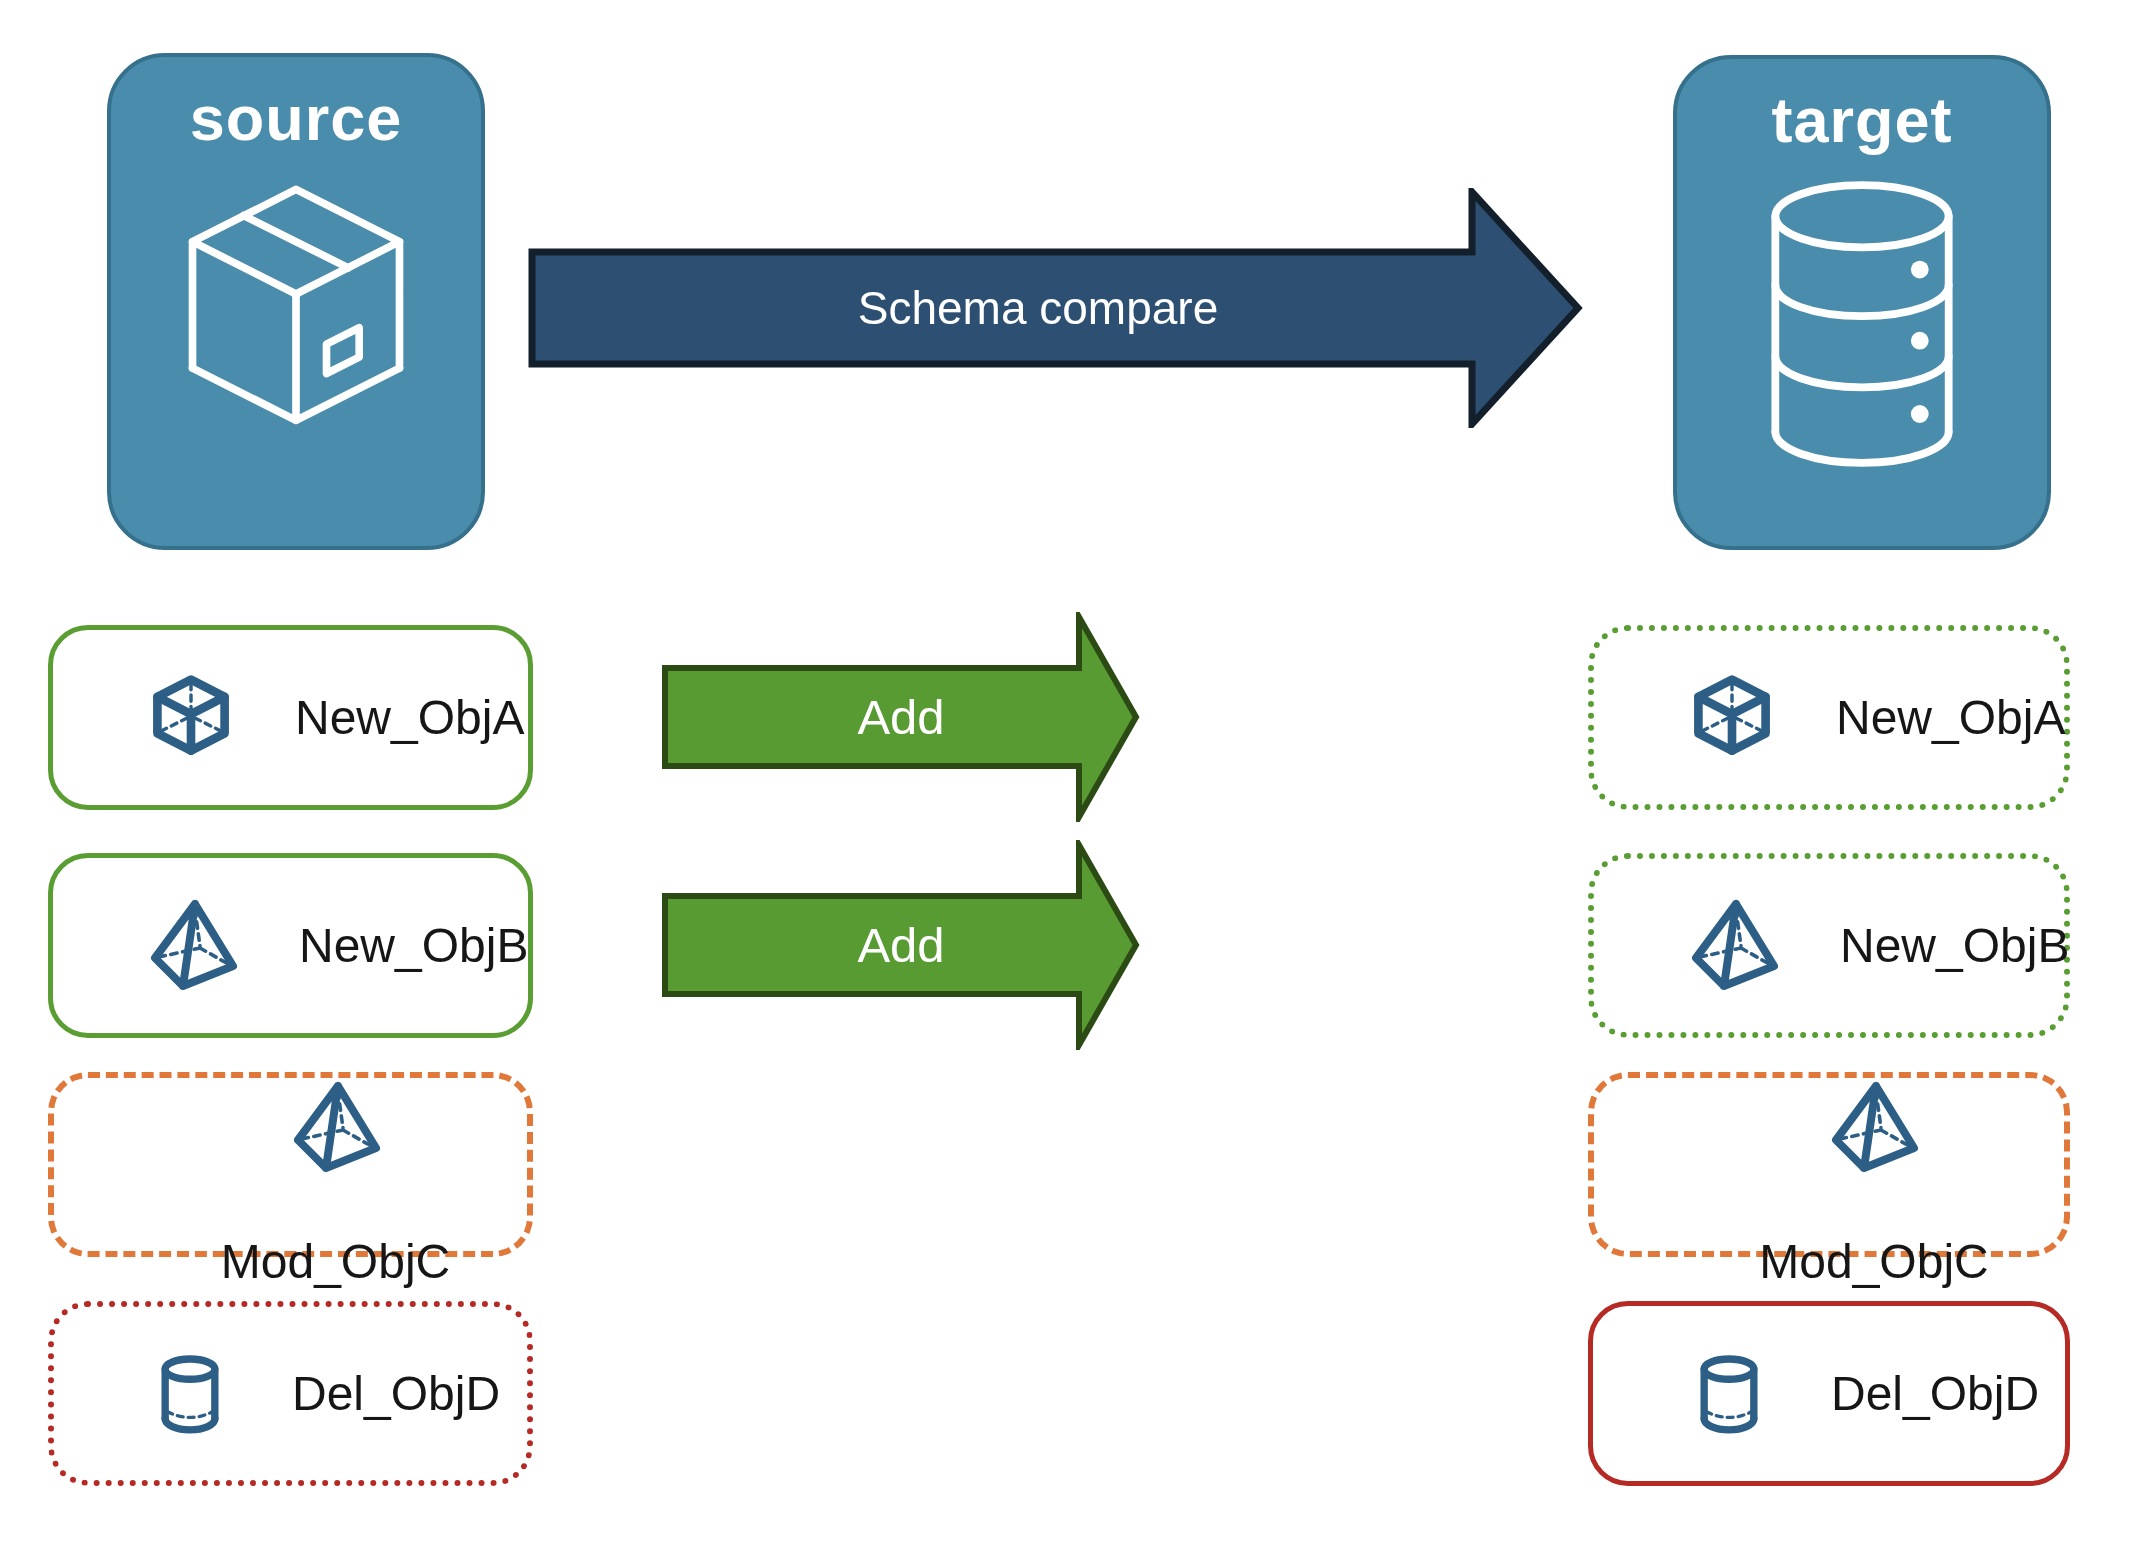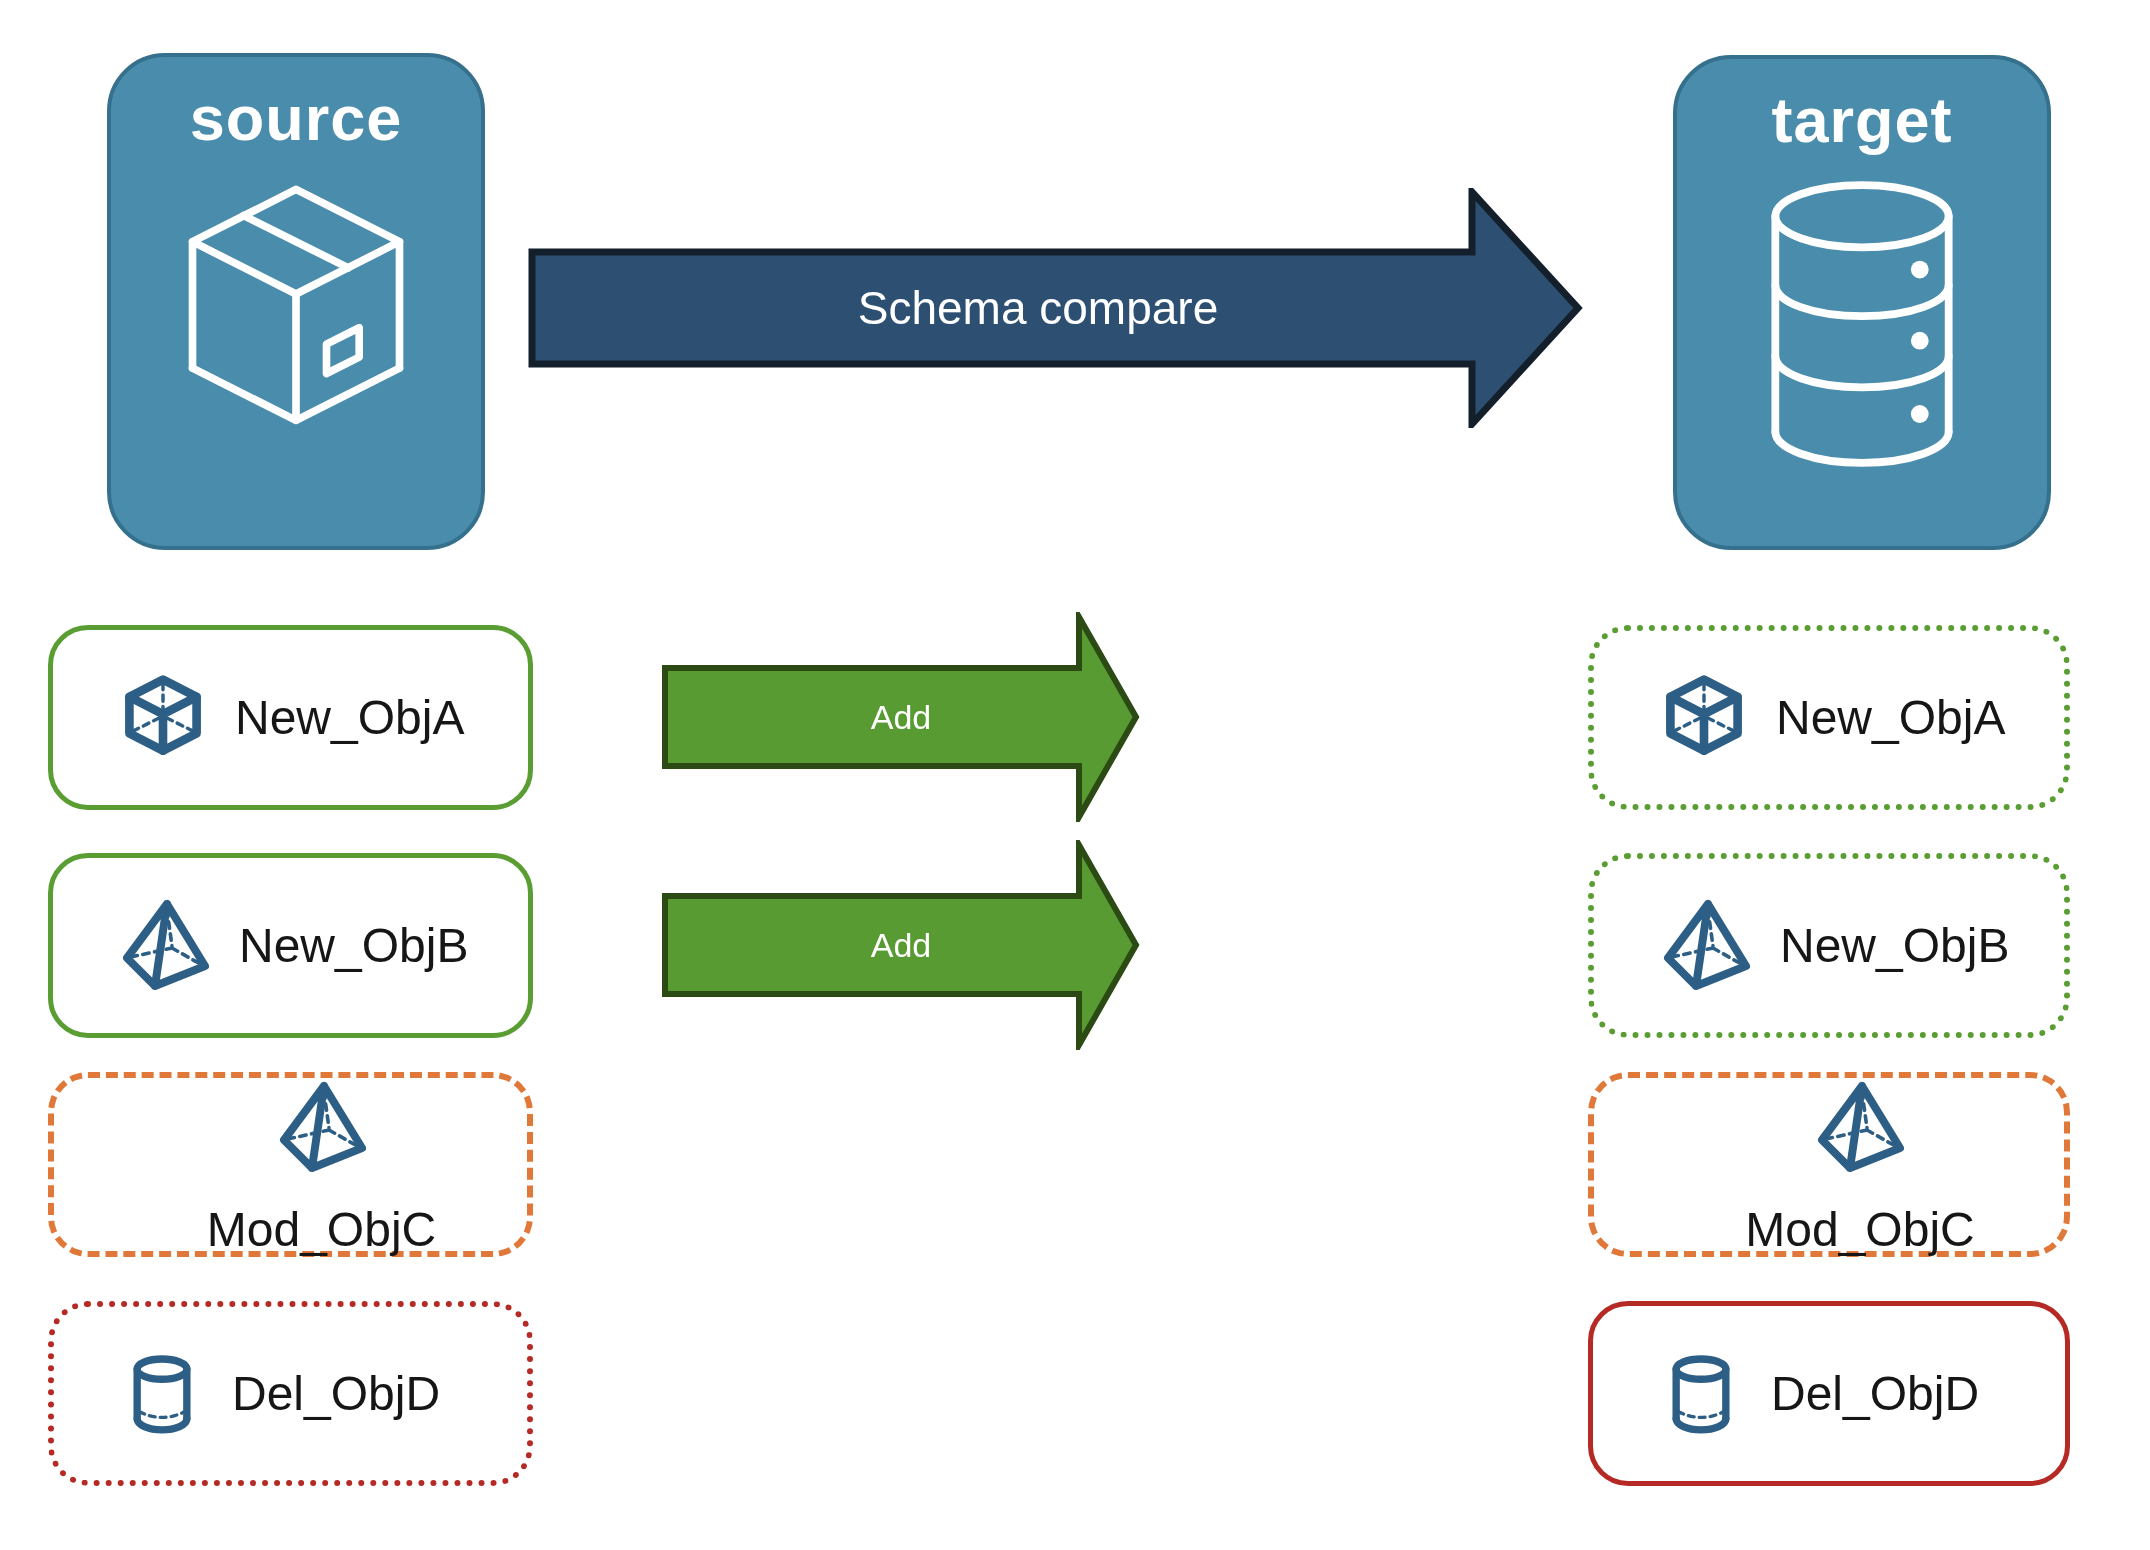--- a/index.html
+++ b/index.html
@@ -15,42 +15,42 @@
   }
   .big-card .big-title{margin-top:30px;font-size:63px;font-weight:bold;color:#ffffff;letter-spacing:1px;line-height:1;}
   .big-card svg{margin-top:22px;}
   #source-panel{left:107px;top:53px;}
   #target-panel{left:1673px;top:55px;height:495px;}
   .wicon{stroke:#ffffff;fill:none;stroke-width:7;stroke-linejoin:round;stroke-linecap:round;}
   .wdot{fill:#ffffff;stroke:none;}
   
   .obj-card{
     position:absolute;width:485px;height:185px;box-sizing:border-box;background:#ffffff;
-    display:flex;align-items:center;padding-left:62px;gap:24px;
+    display:flex;align-items:center;padding-left:90px;gap:56px;
   }
   .obj-card.right{left:1588px;width:482px;}
   .obj-card.left{left:48px;}
   .obj-label{font-size:48px;color:#161616;white-space:nowrap;}
   .b-green-solid {border:5px solid #5a9e33;border-radius:40px;}
   .b-green-dotted{border:6px dotted #5a9e33;border-radius:40px;}
   .b-orange-dashed{border:6px dashed #e0783a;border-radius:40px;flex-direction:column;}
   .b-red-dotted {border:6px dotted #b52a24;border-radius:40px;}
   .b-red-solid  {border:5px solid #b52a24;border-radius:40px;}
   
   .objicon{flex:0 0 auto;}
   .ic-s{stroke:#2d5f86;fill:none;stroke-width:9;stroke-linejoin:round;stroke-linecap:round;}
   .ic-s8{stroke:#2d5f86;fill:none;stroke-width:8;stroke-linejoin:round;stroke-linecap:round;}
   .ic-d{stroke:#2d5f86;fill:none;stroke-width:3.6;stroke-dasharray:6.5 5.5;stroke-linecap:round;}
   
   .arrow{position:absolute;}
   .arrow svg{display:block;}
   .arrow-label{
     position:absolute;left:0;top:0;right:0;bottom:0;
     display:flex;align-items:center;justify-content:center;
-    color:#ffffff;font-size:34px;line-height:1;pointer-events:none;
+    color:#ffffff;font-size:49px;line-height:1;pointer-events:none;
   }
   #schema-arrow .arrow-label{font-size:46px;}
   .p-navy  {fill:#2d5072;stroke:#141f2c;stroke-width:7;stroke-linejoin:miter;}
   .p-green {fill:#599b33;stroke:#2b4a14;stroke-width:6;stroke-linejoin:miter;}
   .p-orange{fill:#d8813f;stroke:#7b3c1d;stroke-width:6;stroke-linejoin:miter;}
   .p-red   {fill:#b02b26;stroke:#4c0f0d;stroke-width:6;stroke-linejoin:miter;}
 </style>
 </head>
 <body>
 

